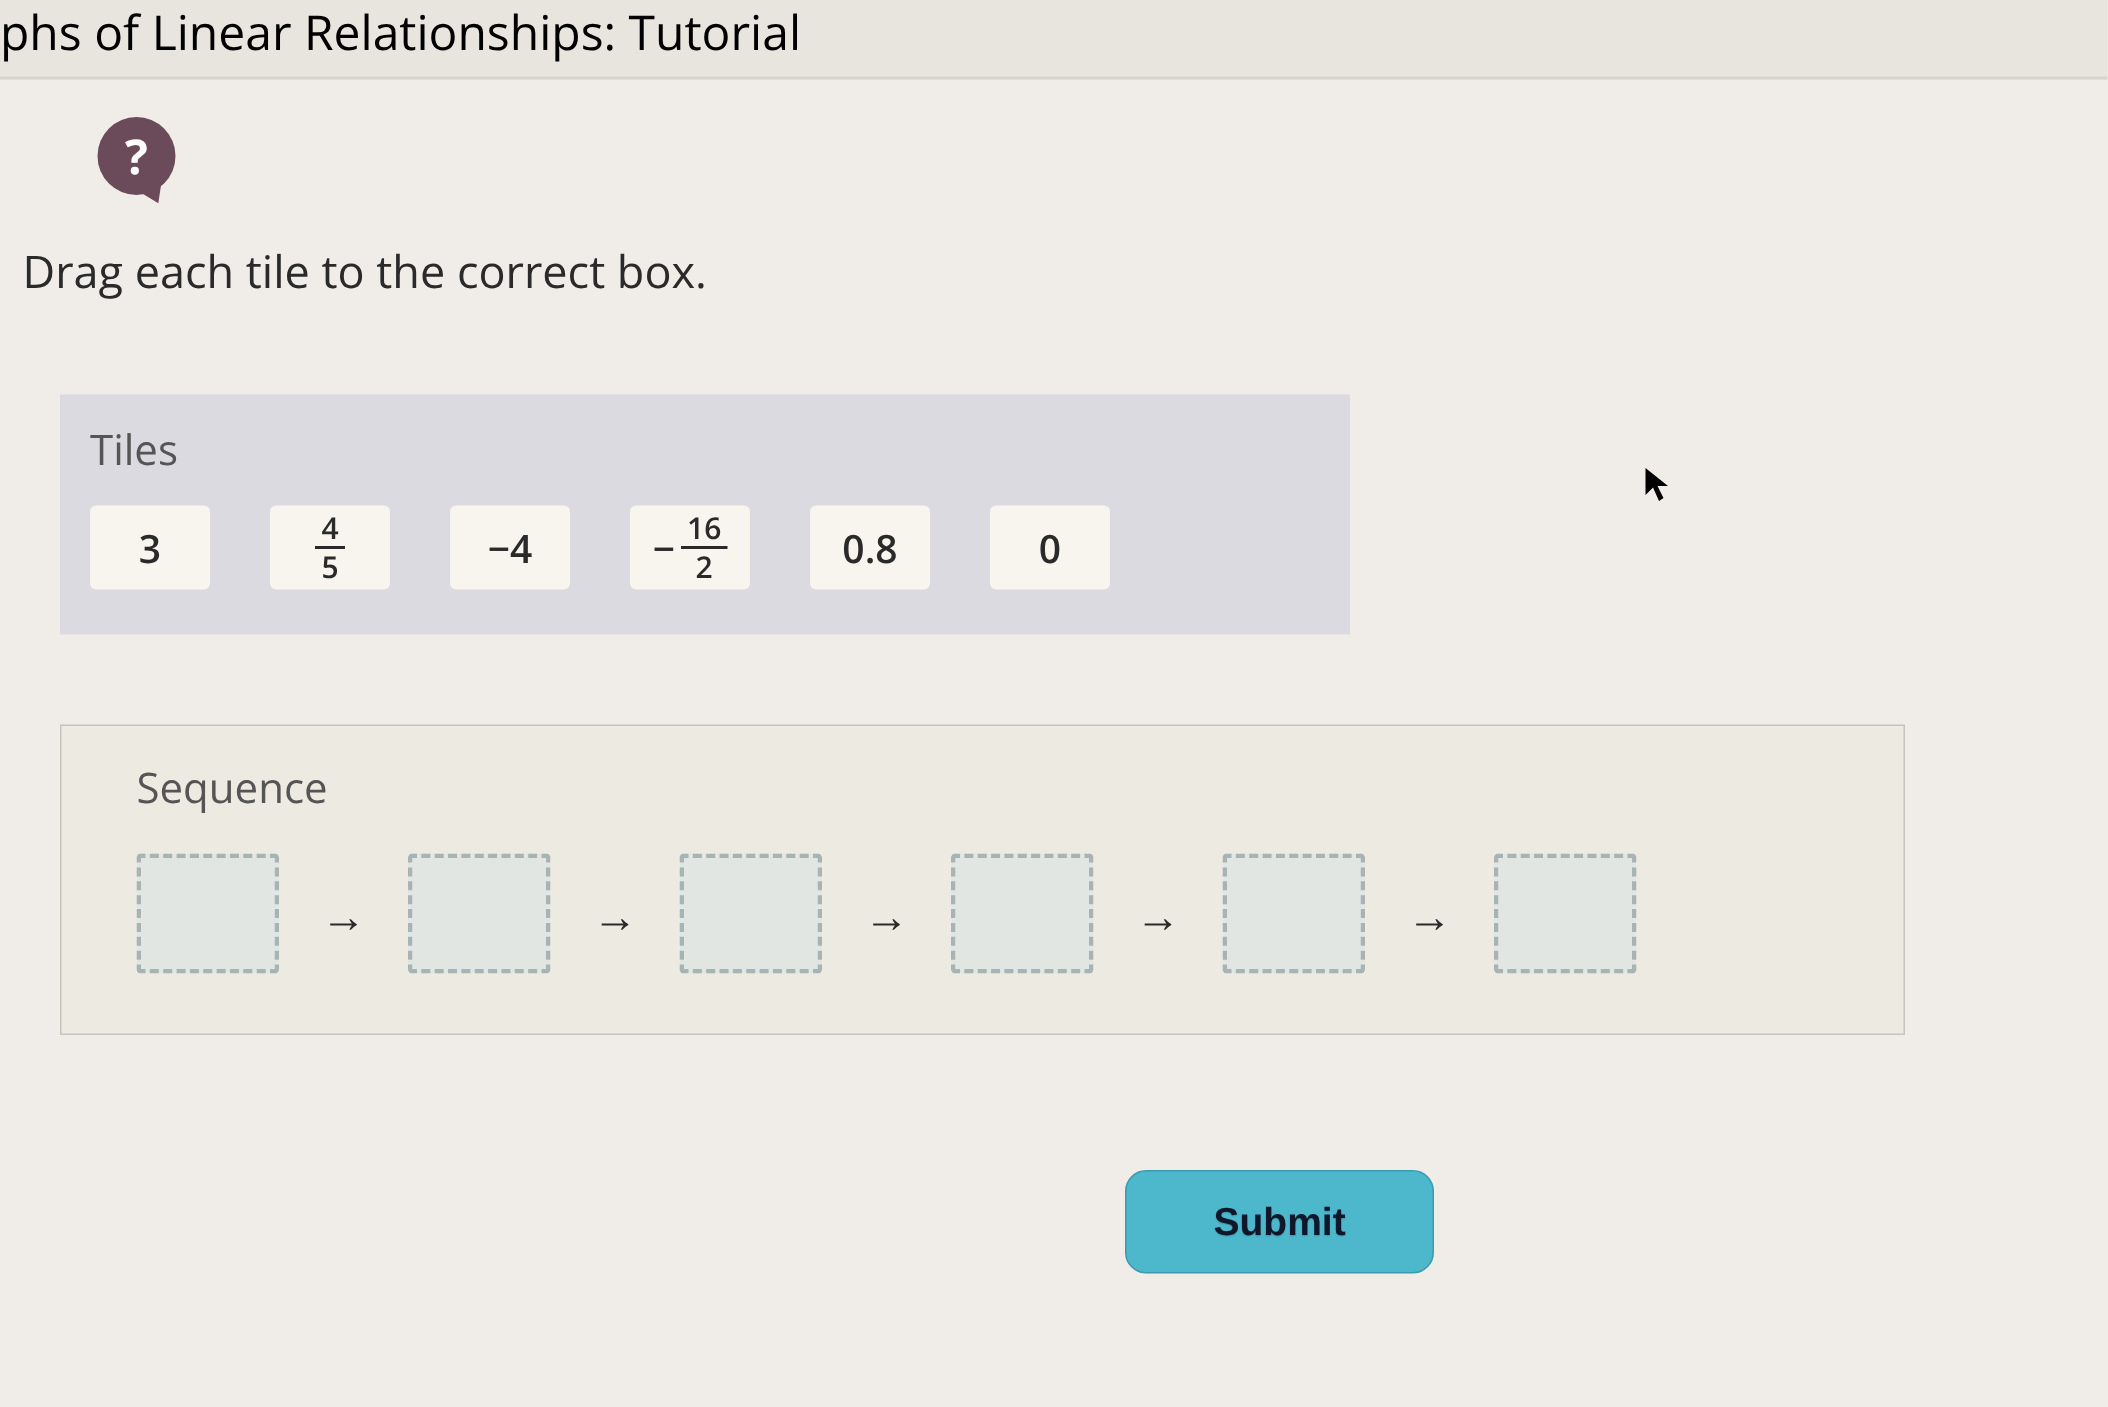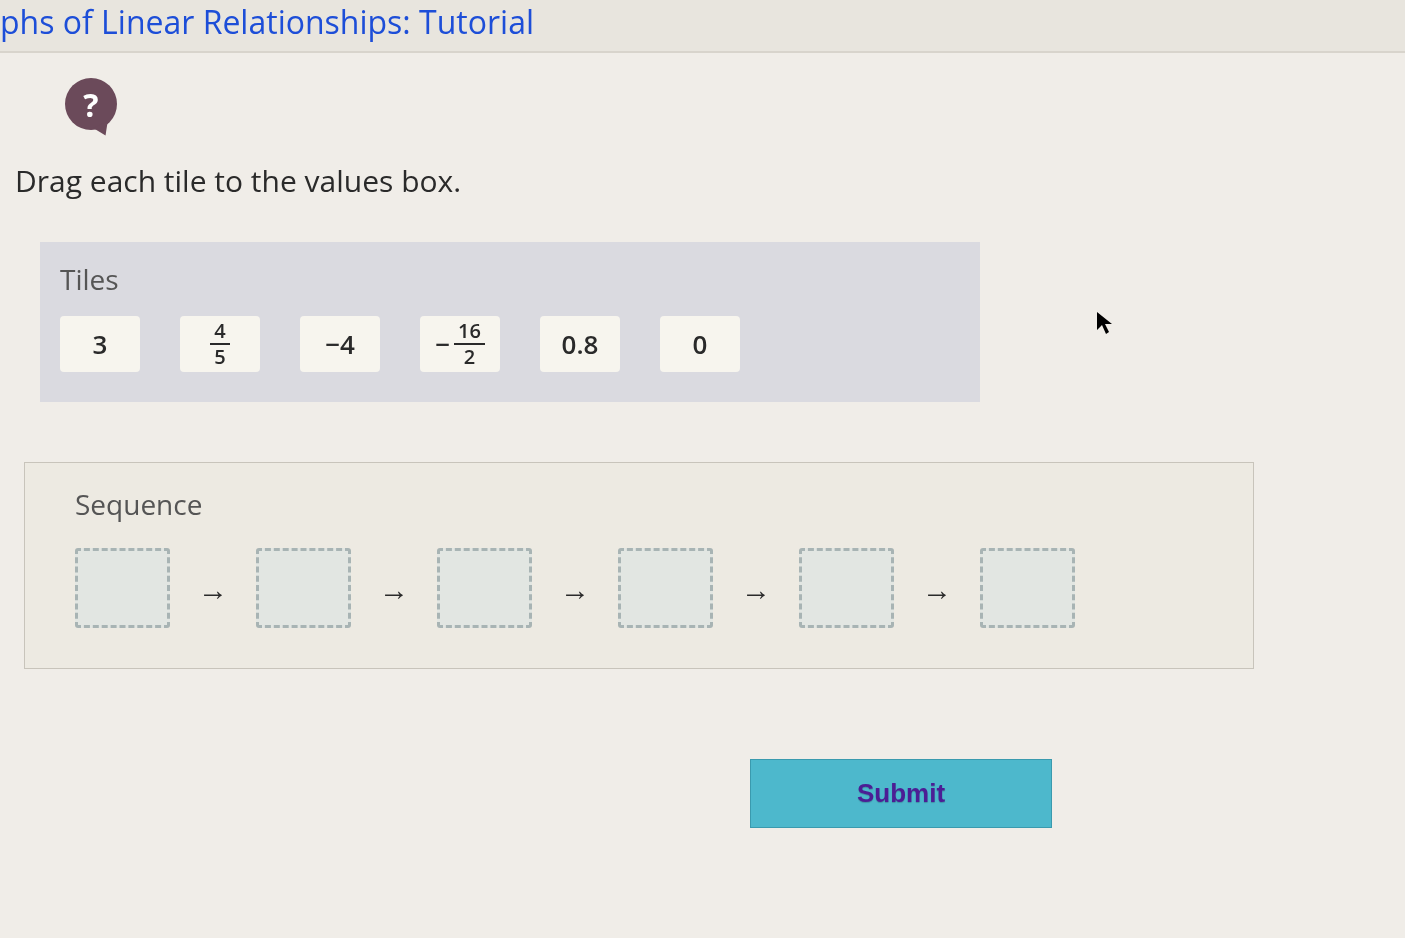--- a/index.html
+++ b/index.html
@@ -7,21 +7,21 @@
       font-family: 'Open Sans', Arial, sans-serif;
       background: #f0ede8;
       width: 1405px;
       height: 938px;
       overflow: hidden;
     }
     .breadcrumb-bar {
       background: #e8e5de;
       padding: 0 10px 8px 0;
       font-size: 32px;
-      color: #1d4ed8;
+      color: #000000;
       font-weight: 400;
       border-bottom: 2px solid #d8d4cc;
     }
     .content {
       padding: 25px 10px 10px 10px;
     }
     .question-header {
       display: flex;
       align-items: center;
       gap: 12px;
@@ -59,23 +59,23 @@
       font-weight: 400;
     }
     .instruction-line {
       font-size: 30px;
       color: #2a2a2a;
       margin-bottom: 20px;
       margin-left: 5px;
     }
     .tiles-section {
       background: #dadae0;
-      width: 940px;
+      width: 860px;
       margin-left: 30px;
-      margin-top: 41px;
+      margin-top: 62px;
       padding: 18px 8px 30px 20px;
     }
     .tiles-label {
       font-size: 28px;
       color: #555;
       margin-bottom: 18px;
     }
     .tiles-row {
       display: flex;
       gap: 40px;
@@ -105,21 +105,21 @@
     }
     .fraction .num { border-bottom: 2px solid #2a2a2a; padding: 0 4px 2px 4px; }
     .fraction .den { padding-top: 2px; }
     .neg-fraction {
       display: inline-flex;
       align-items: center;
       gap: 4px;
     }
     .neg-sign { font-size: 26px; font-weight: 600; }
     .sequence-section {
-      margin-left: 14px;
+      margin-left: 30px;
       margin-top: 60px;
       width: 1230px;
       border: 1px solid #c8c4bb;
       background: #edeae2;
       padding: 22px 18px 40px 50px;
     }
     .sequence-label {
       font-size: 28px;
       color: #555;
       margin-bottom: 25px;
@@ -142,26 +142,26 @@
       font-weight: bold;
     }
     .submit-area {
       margin-top: 90px;
       display: flex;
       justify-content: flex-start;
       padding-left: 740px;
     }
     .submit-btn {
       background: #4db8cc;
-      color: #4c1d95;
+      color: #0f172a;
       border: 1px solid #3a9aae;
       font-size: 26px;
       font-weight: 600;
-      padding: 18px 106px;
-      border-radius: 0;
+      padding: 18px 58px;
+      border-radius: 14px;
       cursor: pointer;
       text-shadow: 0 1px 1px rgba(0,0,0,0.2);
     }
     .cursor {
       position: absolute;
       top: 310px;
       left: 1095px;
       font-size: 24px;
       color: #000;
       pointer-events: none;
@@ -171,21 +171,21 @@
 <body>
 
 <div class="breadcrumb-bar">phs of Linear Relationships: Tutorial</div>
 
 <div class="content">
 
   <div class="question-header">
     <div class="question-icon">?</div>
   </div>
 
-  <div class="instruction-line">Drag each tile to the values box.</div>
+  <div class="instruction-line">Drag each tile to the correct box.</div>
 
   <div class="tiles-section">
     <div class="tiles-label">Tiles</div>
     <div class="tiles-row" id="tiles-row">
         <div class="tile">3</div>
         <div class="tile">
           <span class="fraction">
             <span class="num">4</span>
             <span class="den">5</span>
           </span>

